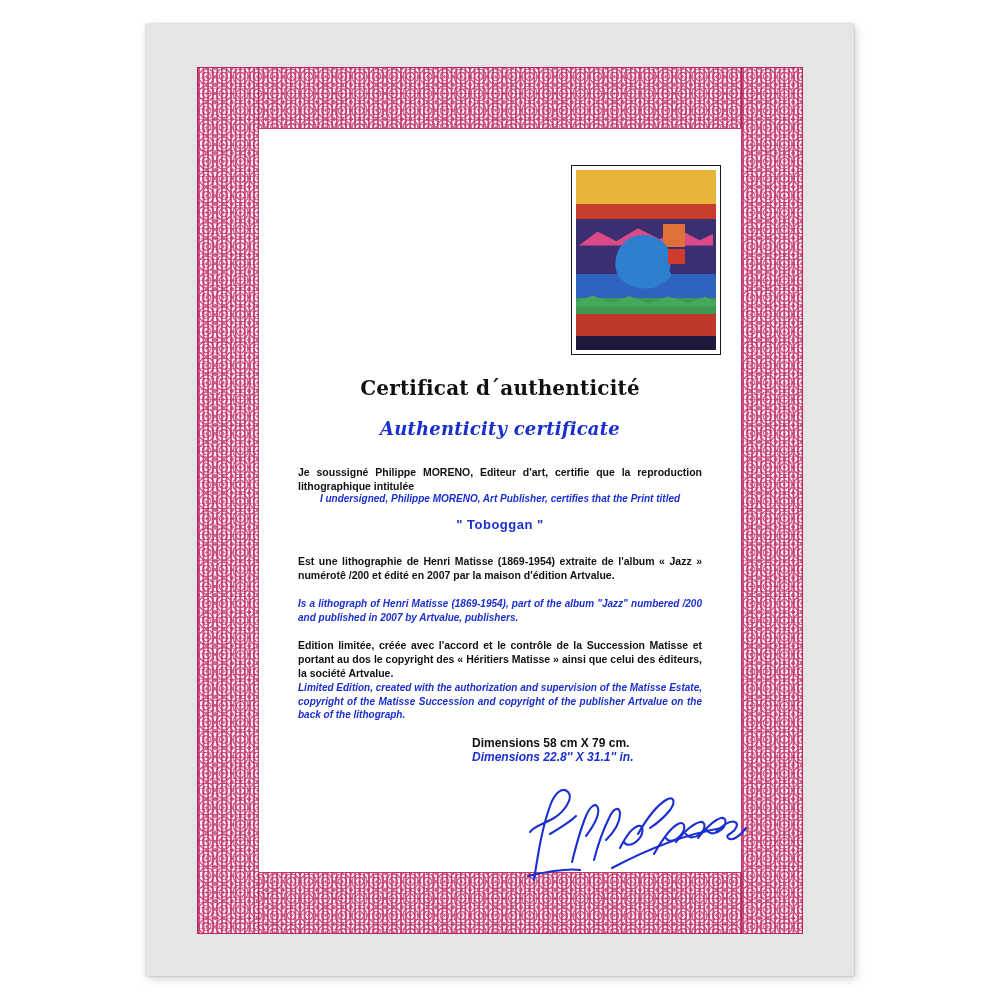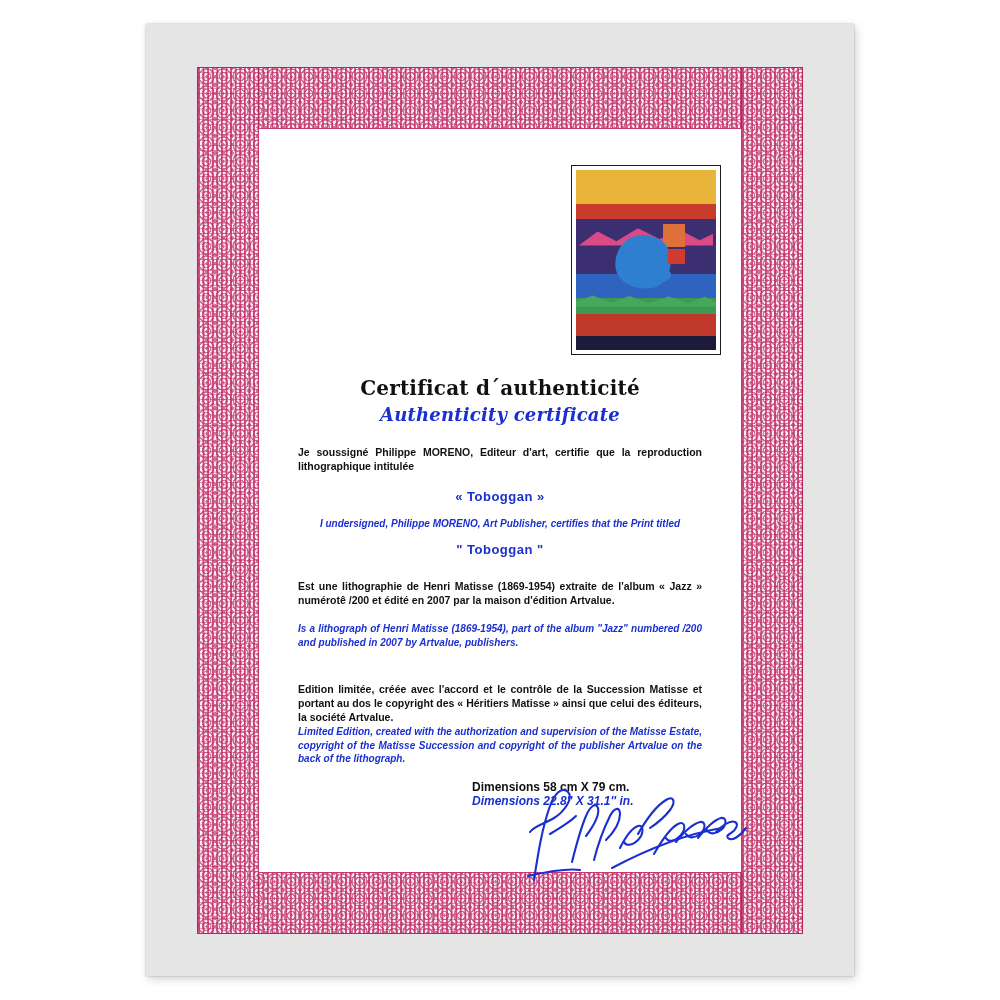--- a/index.html
+++ b/index.html
@@ -140,21 +140,21 @@
     color: #111111;
     letter-spacing: 0.2px;
   }
   .title-en {
     text-align: center;
     font-family: "DejaVu Serif", serif;
     font-weight: bold;
     font-style: italic;
     font-size: 18px;
     color: #1a2fcf;
-    margin-top: 4px;
+    margin-top: 18px;
     letter-spacing: 0.2px;
   }
 
   .para {
     font-size: 10.5px;
     line-height: 14px;
     color: #111111;
     font-weight: bold;
     text-align: justify;
   }
@@ -238,32 +238,31 @@
         <div class="aw aw-bottom-band"></div>
         <div class="aw aw-bottom-dark"></div>
       </div>
     </div>
 
     <div id="content">
 
       <div class="title-fr">Certificat d´authenticité</div>
       <div class="title-en">Authenticity certificate</div>
 
-      <div class="para" style="margin-top:20px;">Je soussigné Philippe MORENO, Editeur d'art, certifie que la reproduction lithographique intitulée</div>
-
-      <div class="work-fr">« Toboggan »</div>
+      <div class="para" style="margin-top:26px;">Je soussigné Philippe MORENO, Editeur d'art, certifie que la reproduction lithographique intitulée</div>
+
 
       <div class="line-en-center">I undersigned, Philippe MORENO, Art Publisher, certifies that the Print titled</div>
 
       <div class="work-en">" Toboggan "</div>
 
       <div class="para block">Est une lithographie de Henri Matisse (1869-1954) extraite de l'album « Jazz » numérotê      /200 et édité en 2007 par la maison d'édition Artvalue.</div>
       <div class="para-en" style="margin-top:15px;">Is a lithograph of Henri Matisse (1869-1954), part of the album "Jazz" numbered /200 and published in 2007 by Artvalue, publishers.</div>
 
-      <div class="para block" style="margin-top:33px;">Edition limitée, créée avec l'accord et le contrôle de la Succession Matisse et portant au dos le copyright des « Héritiers Matisse » ainsi que celui des éditeurs, la société Artvalue.</div>
+      <div class="para block" style="margin-top:14px;">Edition limitée, créée avec l'accord et le contrôle de la Succession Matisse et portant au dos le copyright des « Héritiers Matisse » ainsi que celui des éditeurs, la société Artvalue.</div>
       <div class="para-en" style="margin-top:1px;">Limited Edition, created with the authorization and supervision of the Matisse Estate, copyright of the Matisse Succession and copyright of the publisher Artvalue on the back of the lithograph.</div>
 
       <div class="dims">
         <div class="d1">Dimensions  58 cm X 79 cm.</div>
         <div class="d2">Dimensions  22.8'' X 31.1'' in.</div>
       </div>
 
     </div>
 
     <div id="signature" title="Philippe Moreno">

